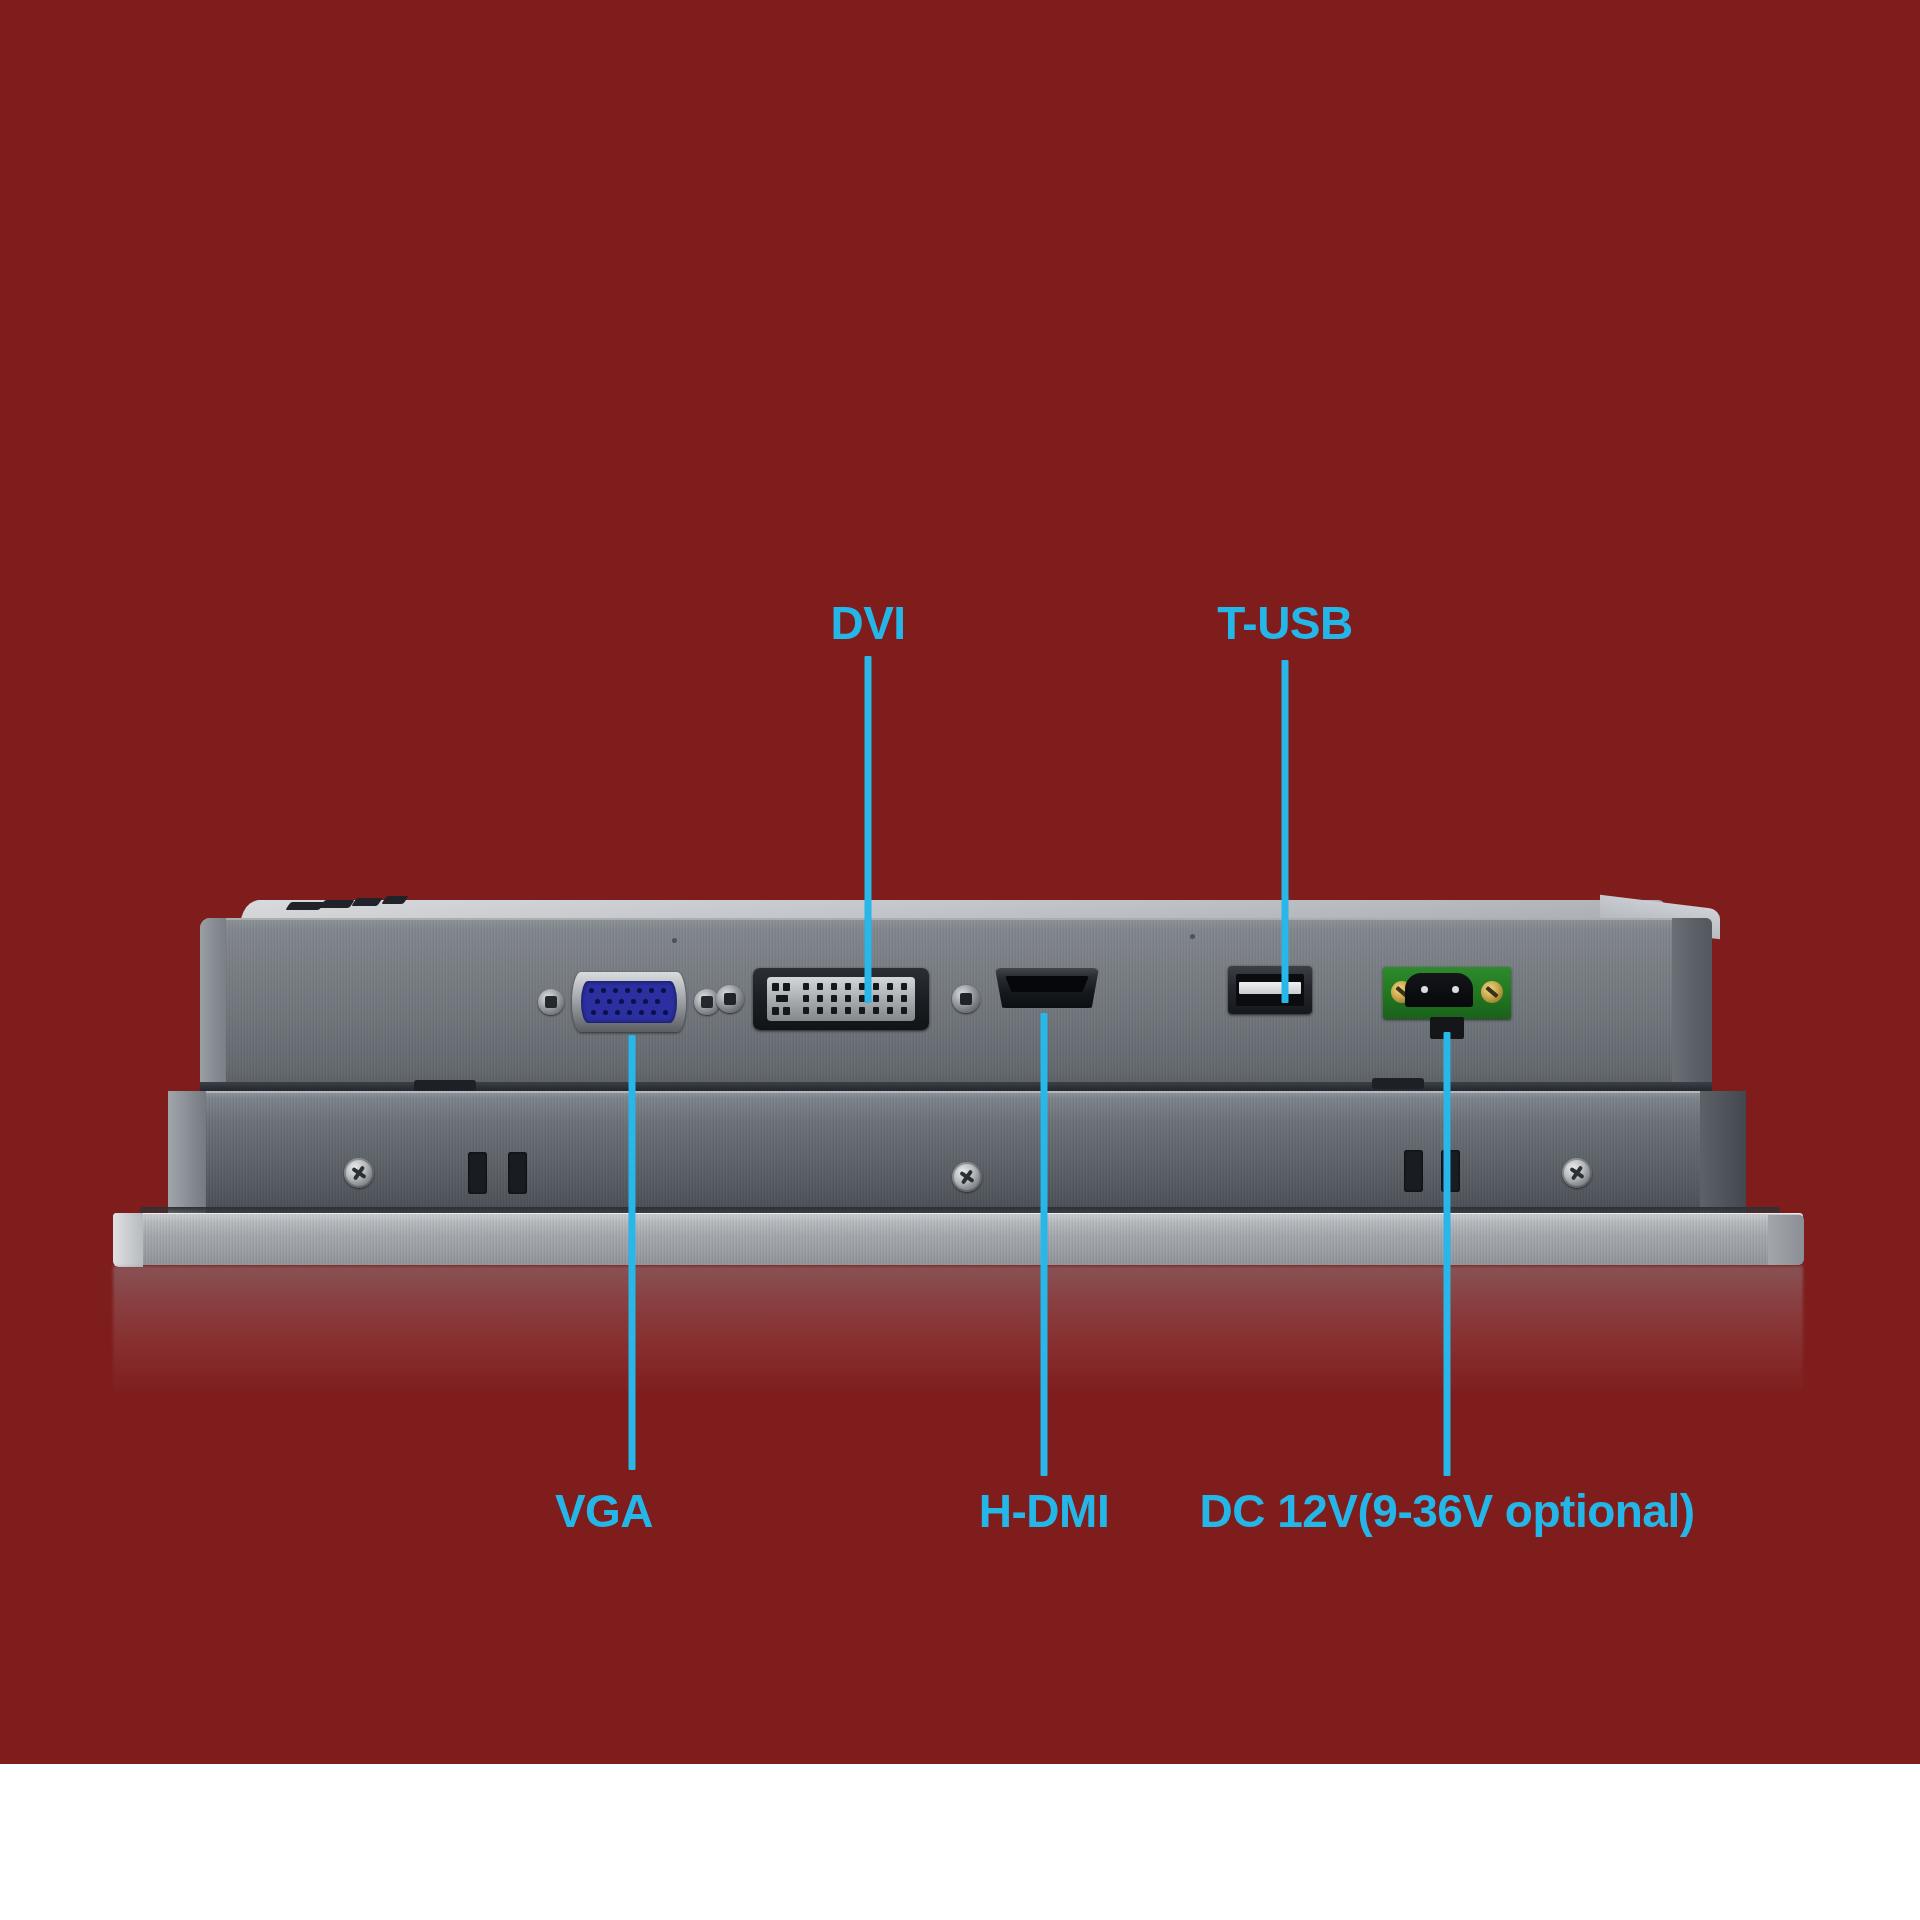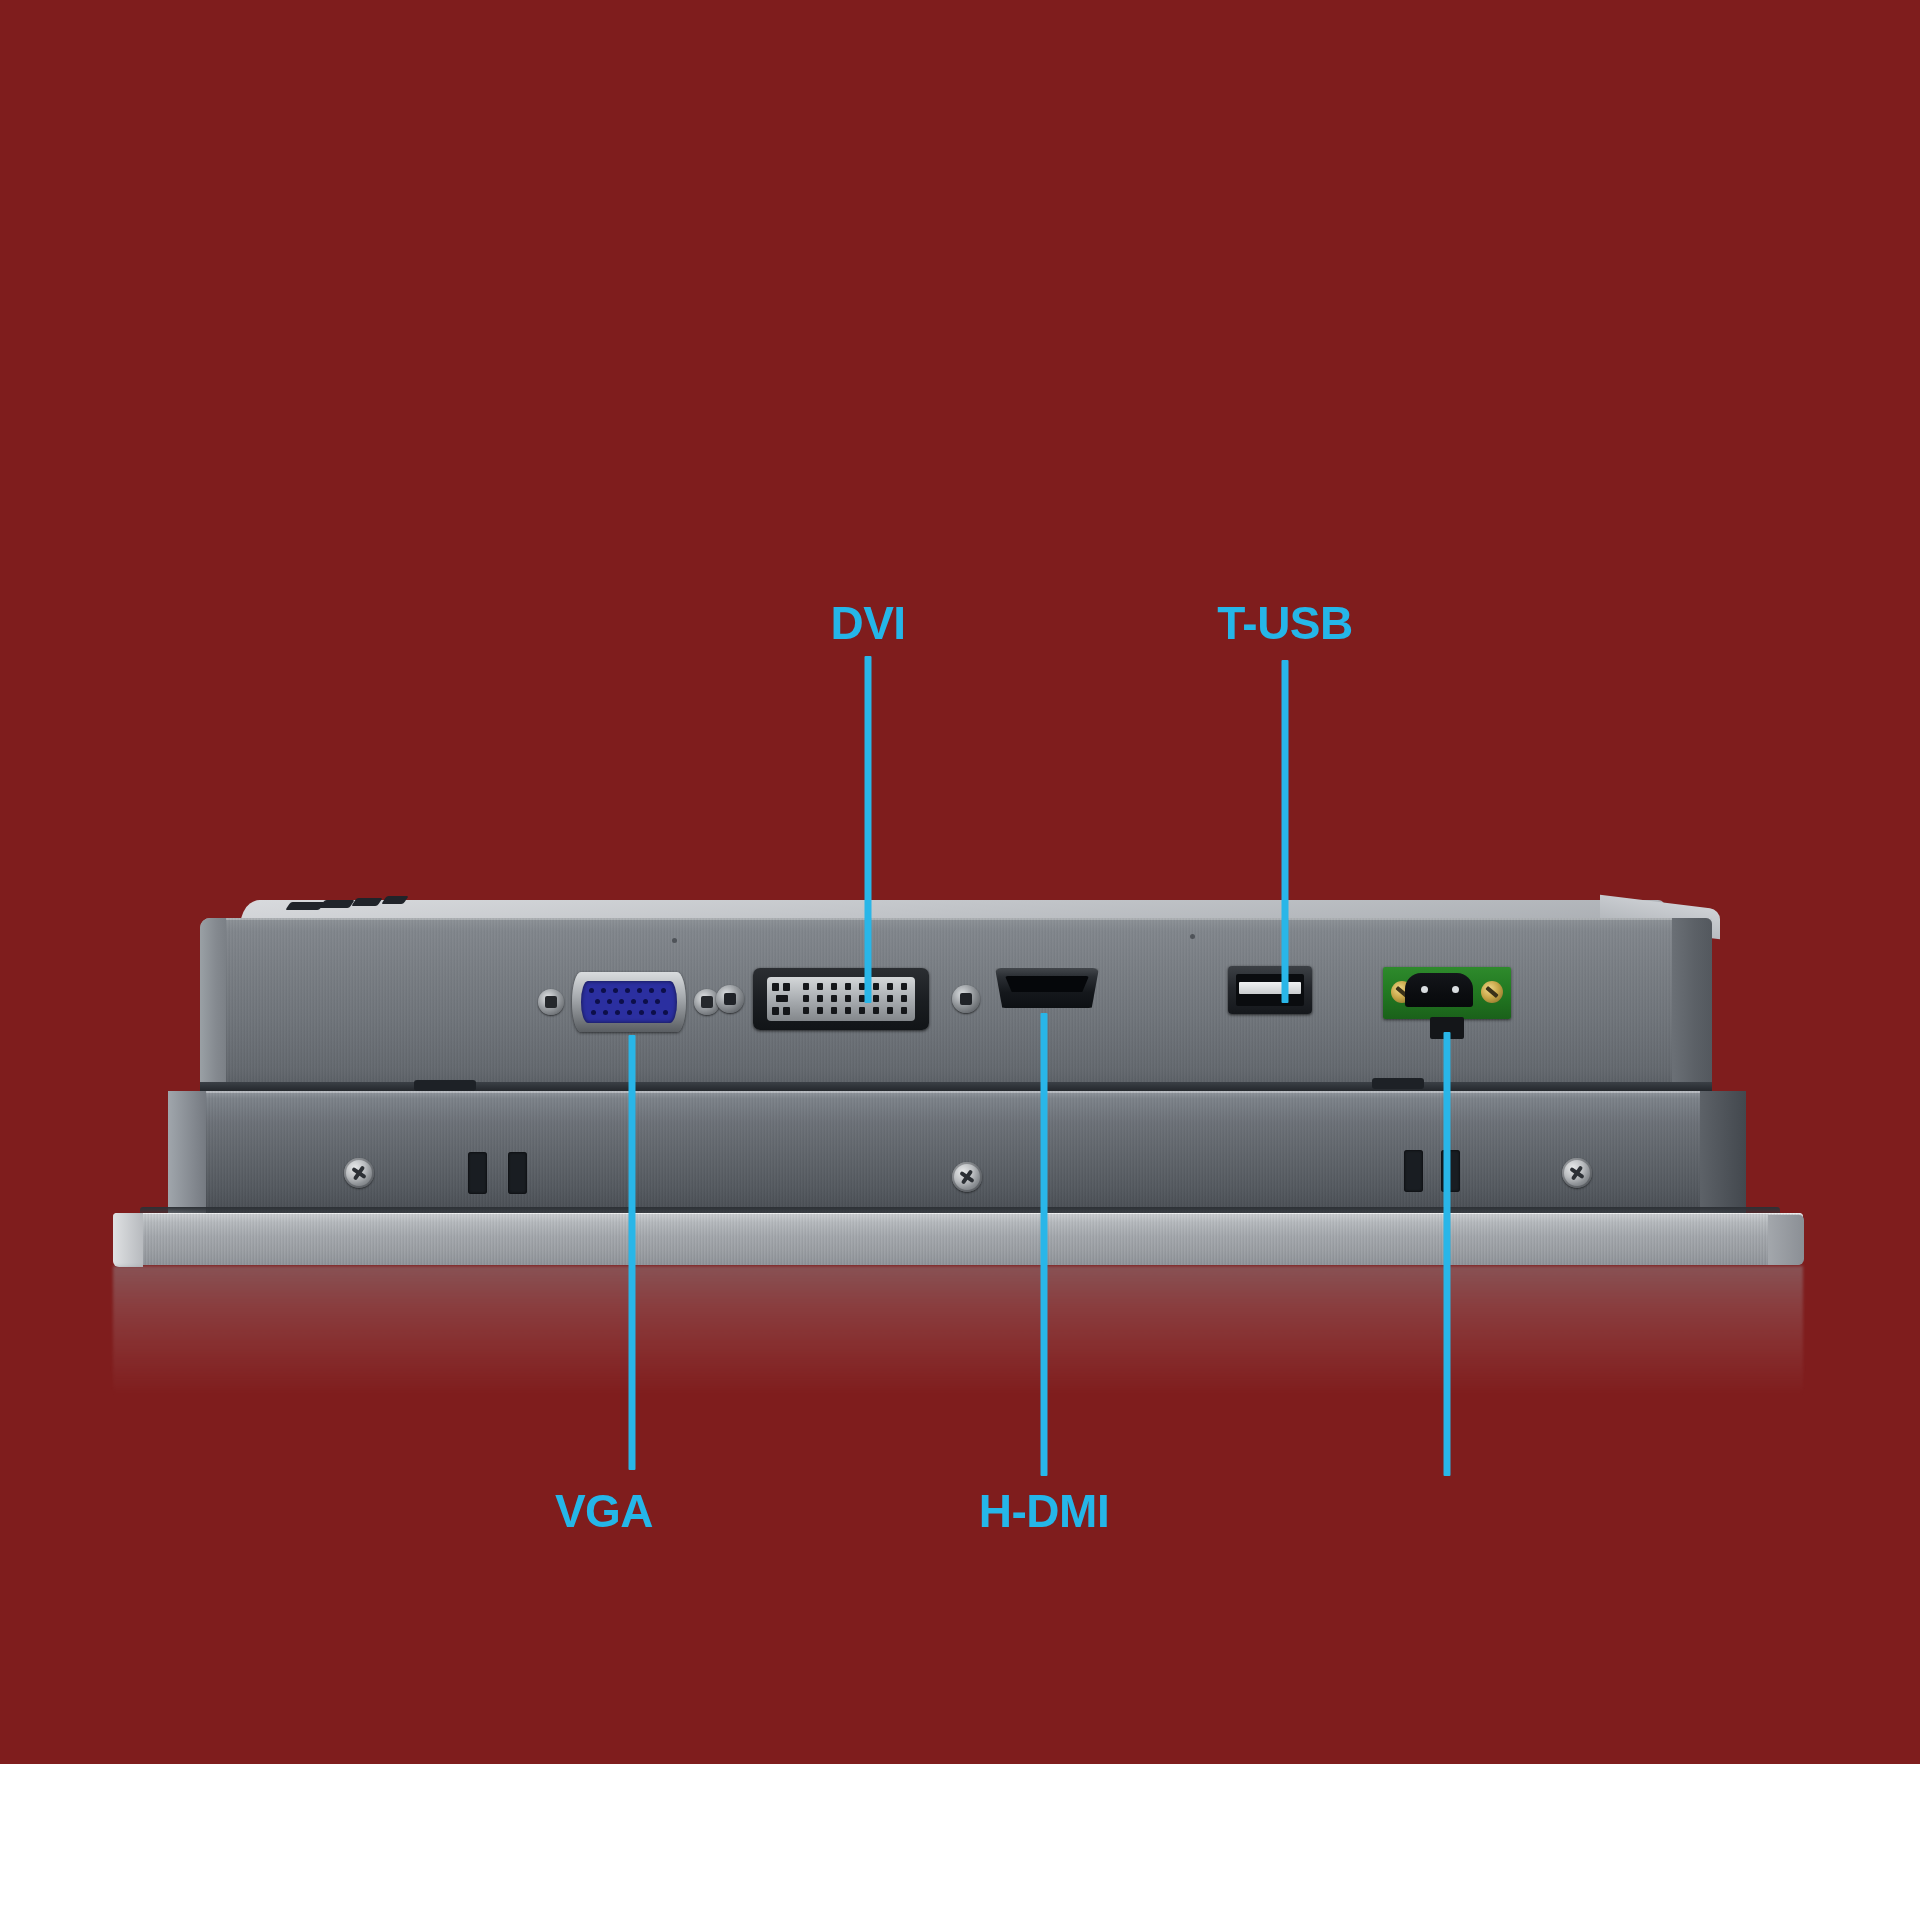--- a/index.html
+++ b/index.html
@@ -654,14 +654,15 @@
   <div class="leader" style="left:1447px; top:1032px; height:444px;"></div>
 
   <div class="callout center" style="left:868px; top:600px;">DVI</div>
 
   <div class="callout center" style="left:1285px; top:600px;">T-USB</div>
 
   <div class="callout center" style="left:604px; top:1488px;">VGA</div>
 
   <div class="callout center" style="left:1044px; top:1488px;">H-DMI</div>
 
+  <div class="callout center" style="left:1447px; top:1488px;">DC 12V(9-36V optional)</div>
 
 </div>
 
 </body></html>

